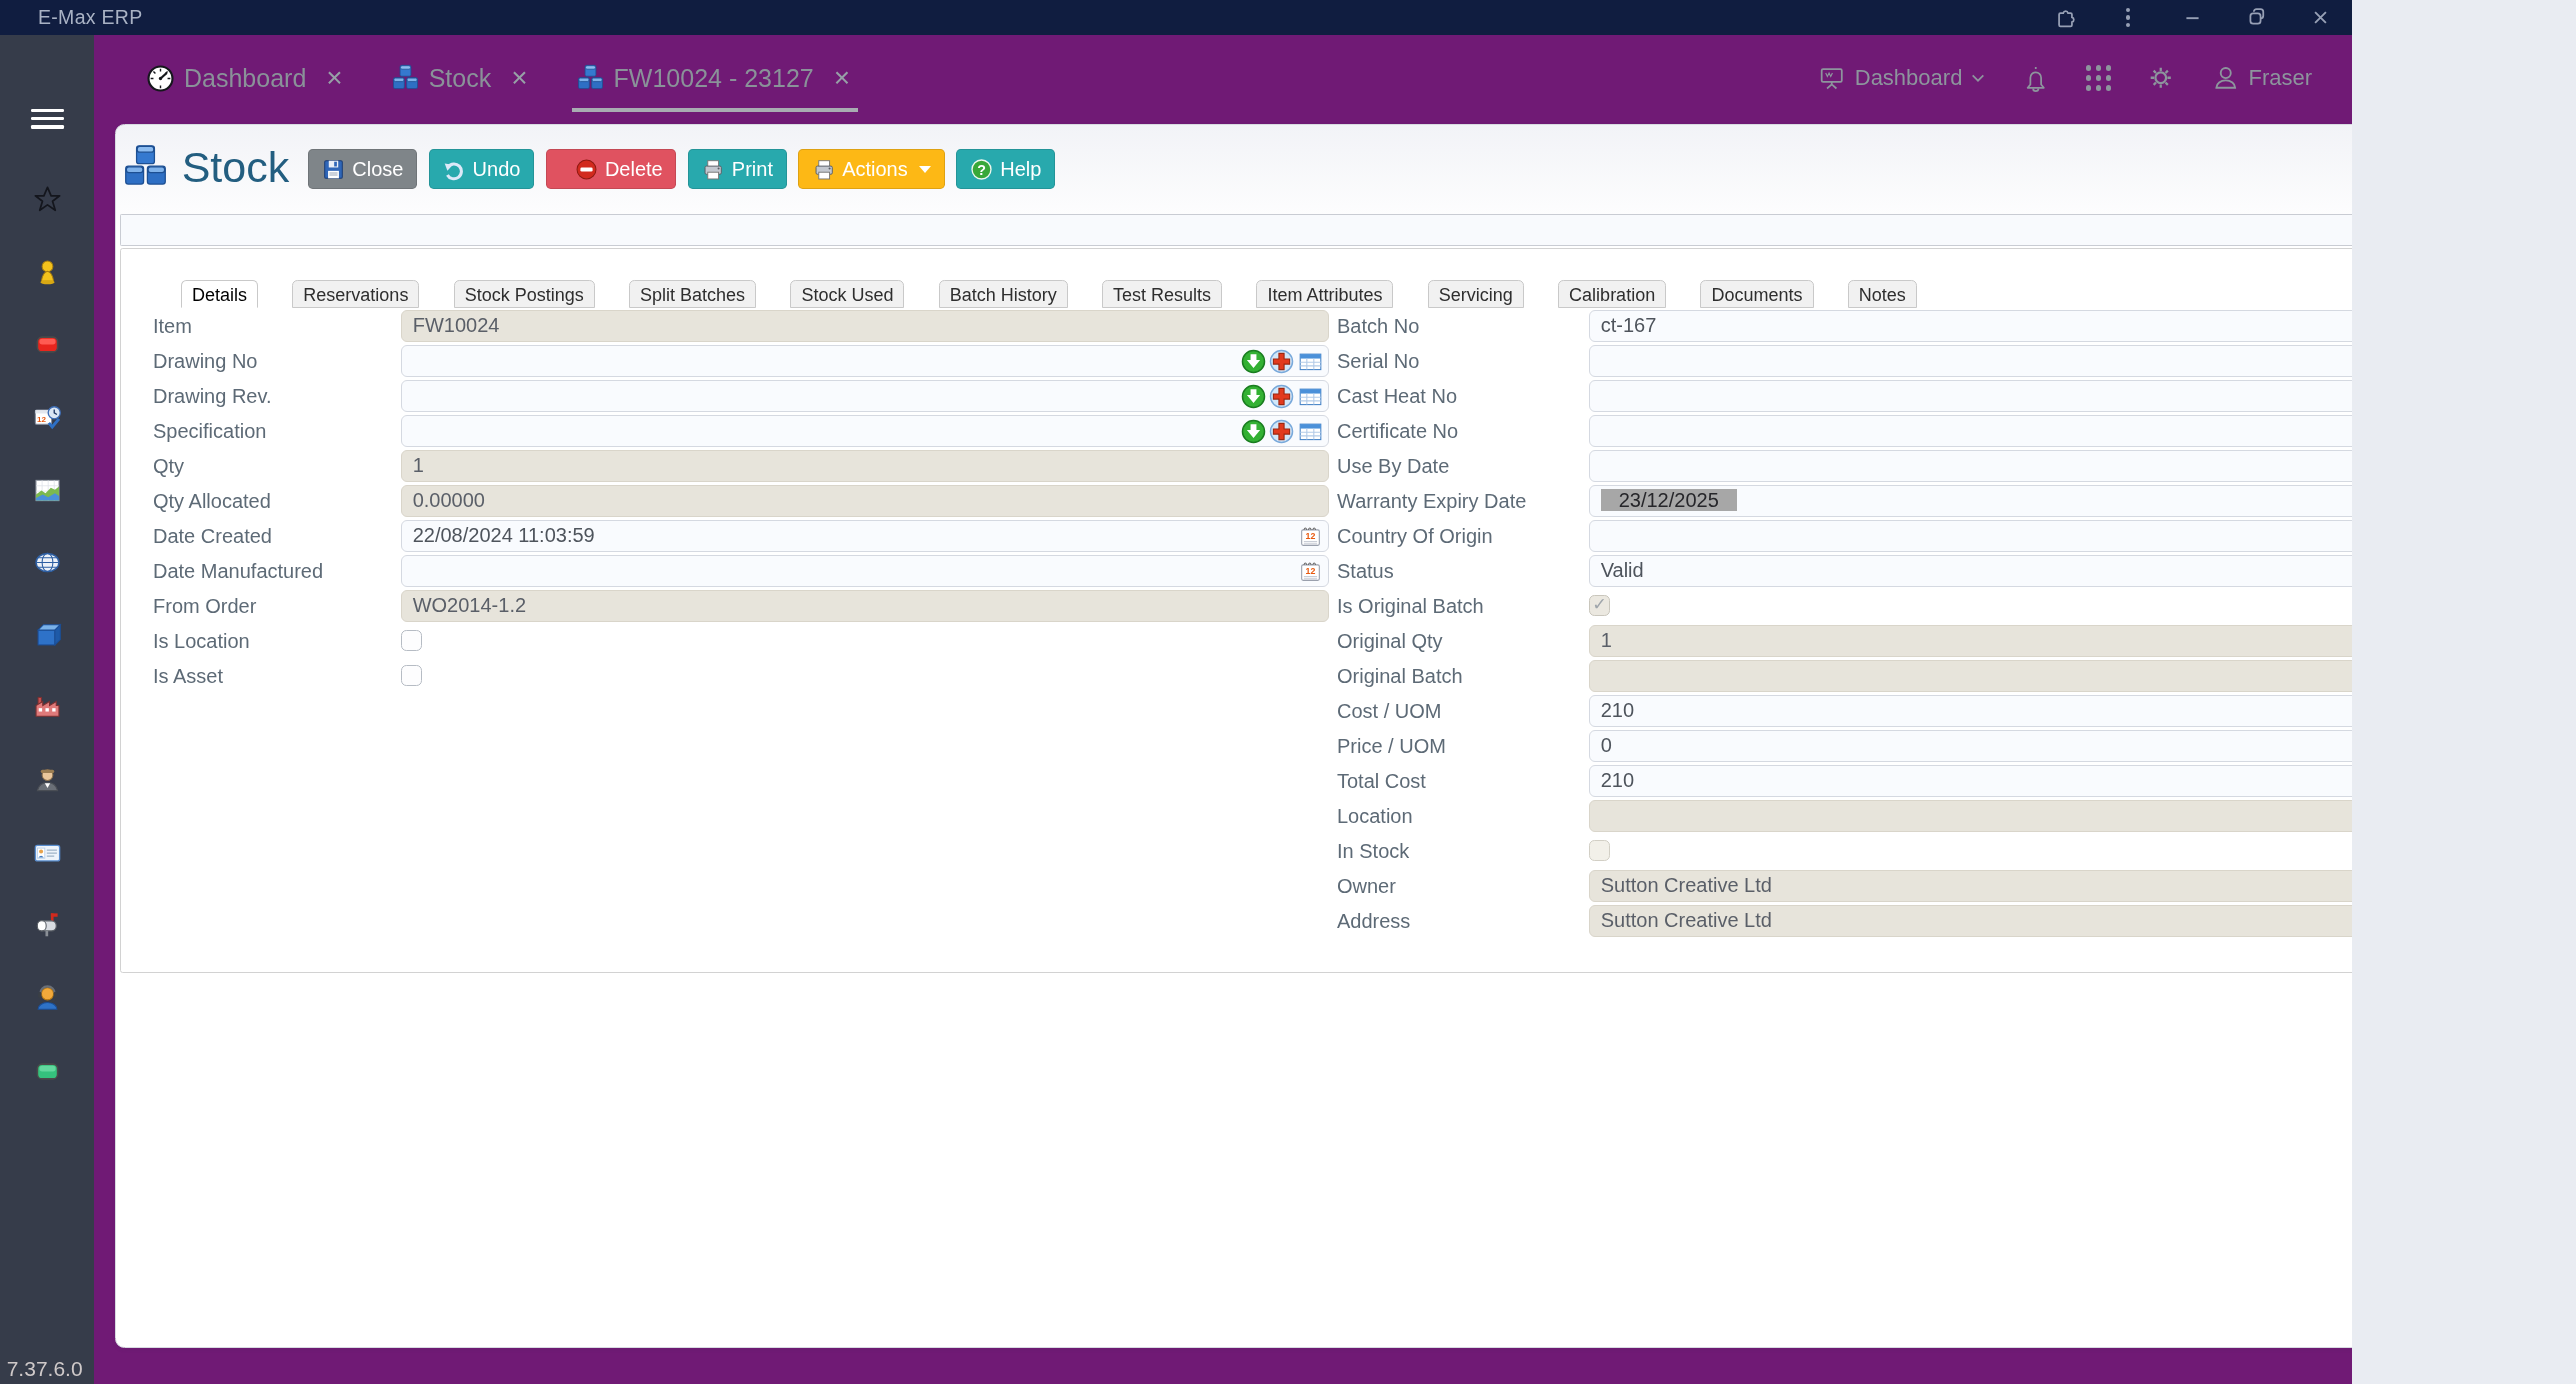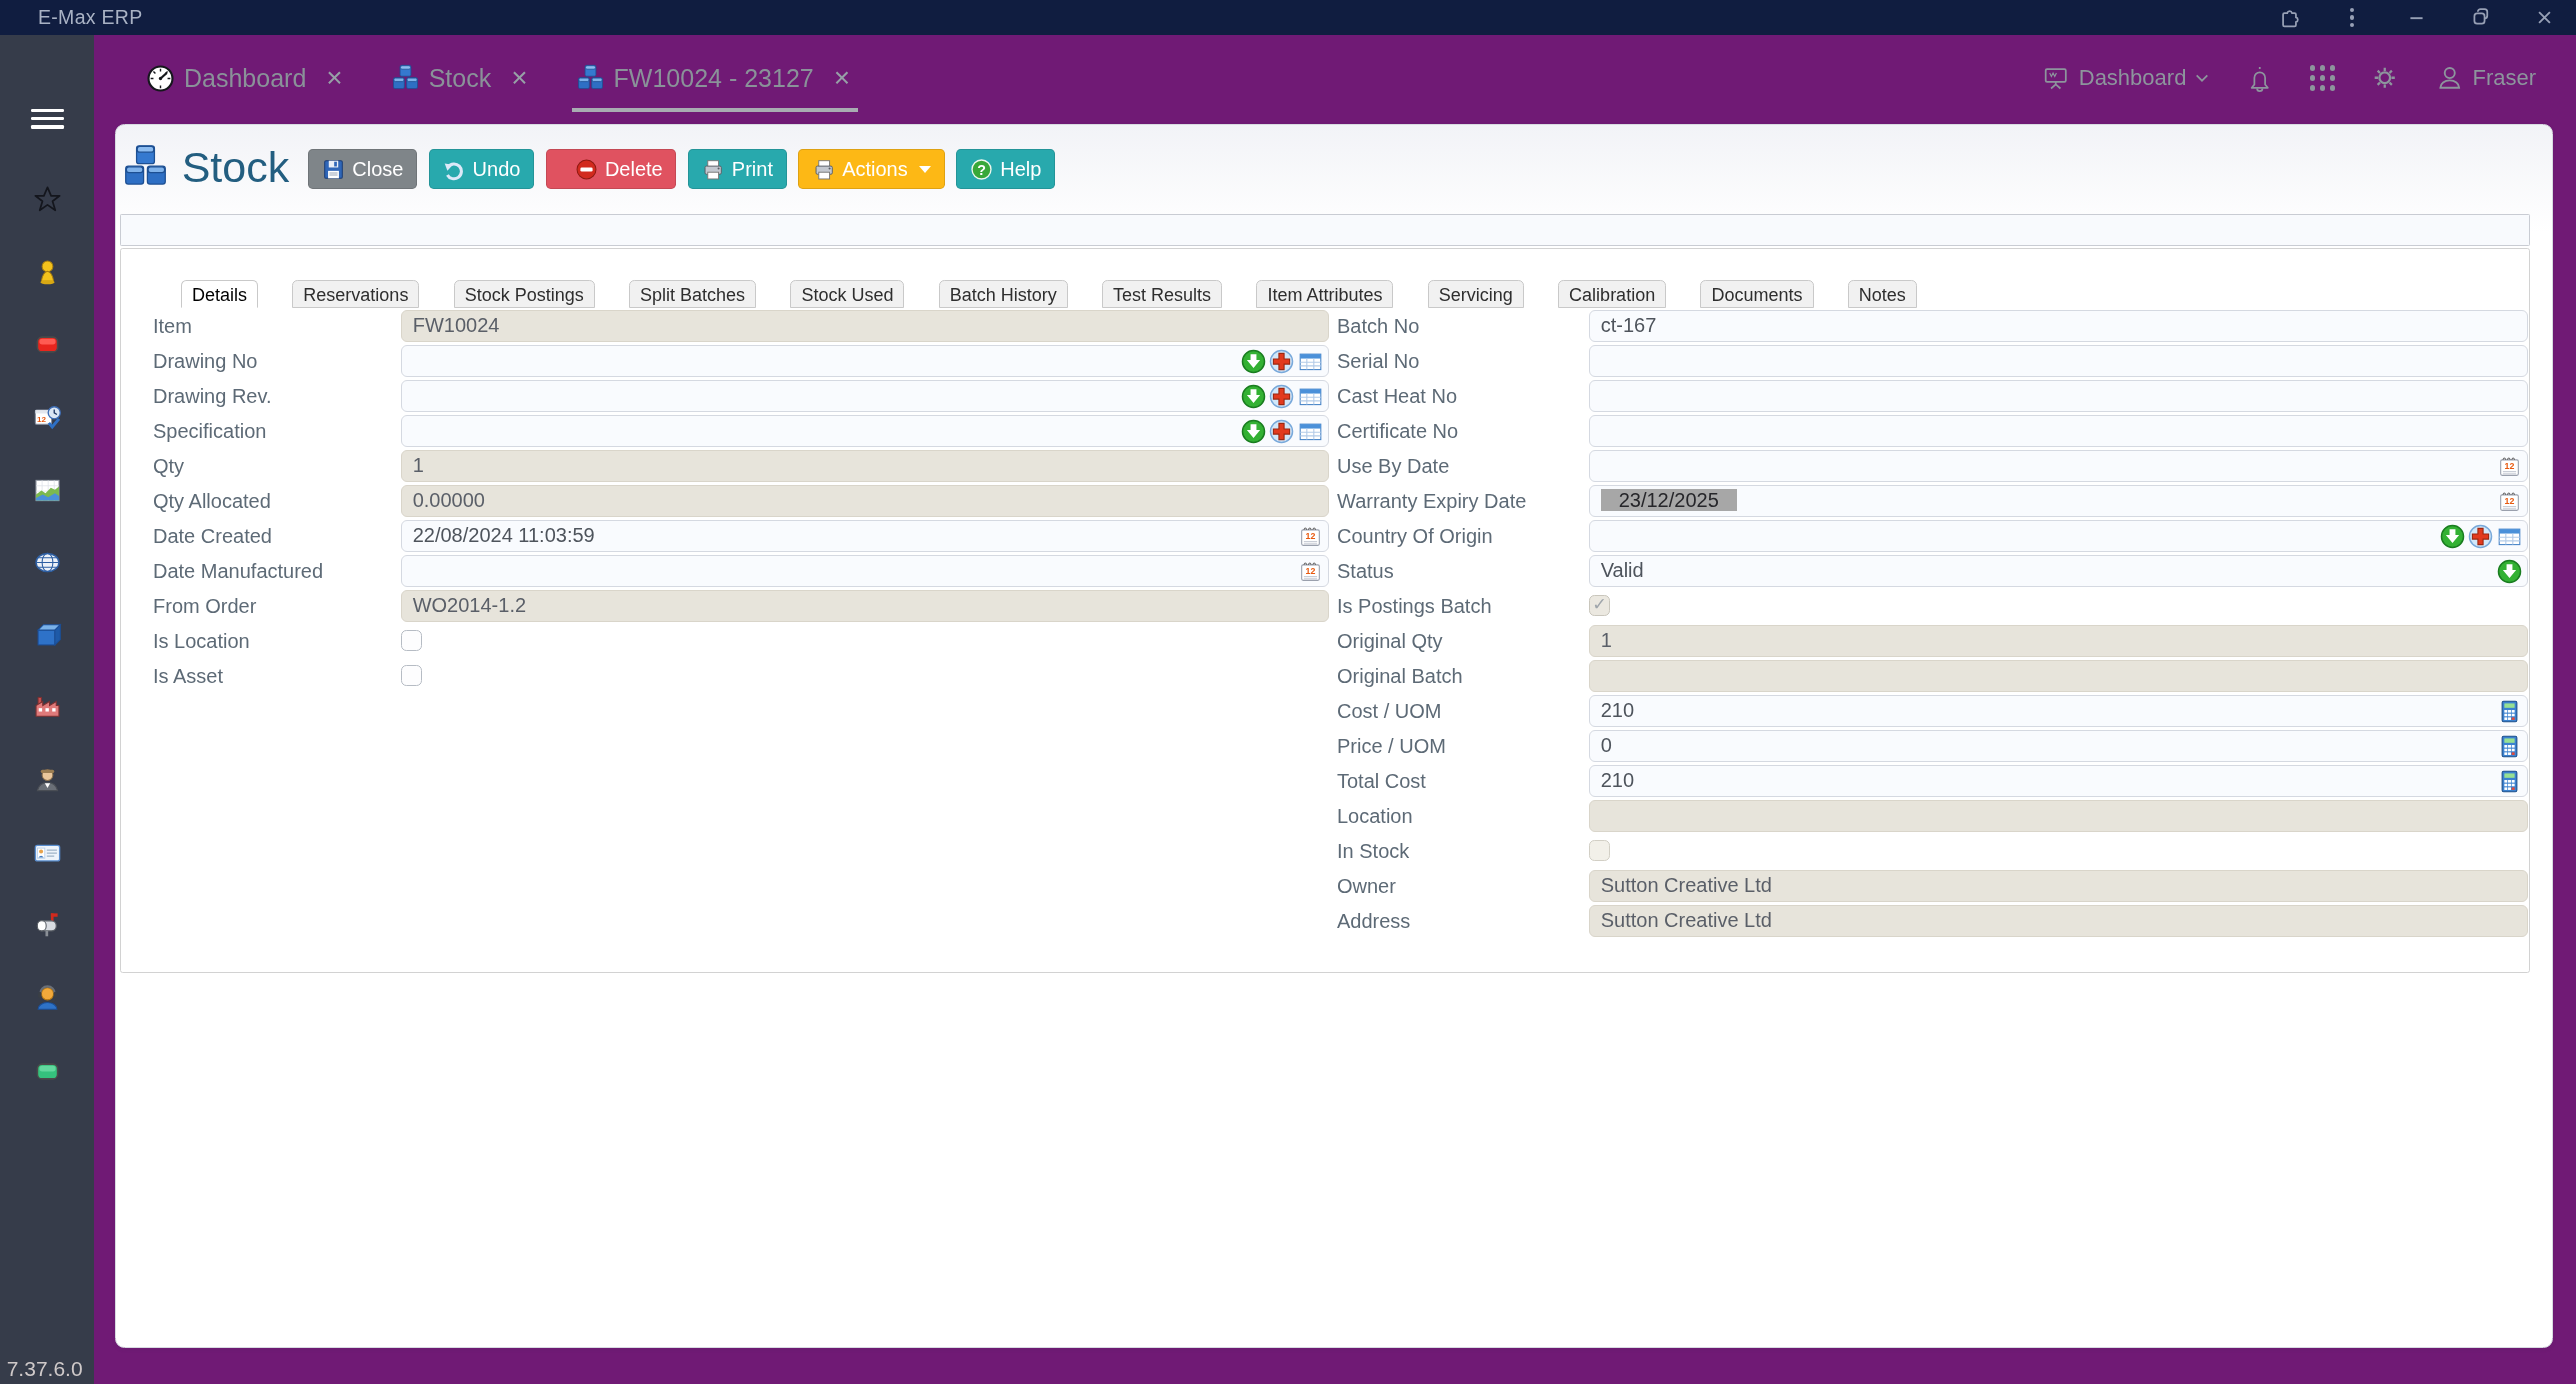--- a/index.html
+++ b/index.html
@@ -1,16 +1,16 @@
 <!DOCTYPE html>
 <html style="font-size:10.7px"><head>
 <meta charset="utf-8">
 <style>
   html,body{margin:0;padding:0;background:#e9ecf2;}
-  .stage{position:relative;width:2576px;height:1385px;overflow:hidden;
+  .stage{position:relative;width:2352px;height:1385px;overflow:hidden;
          font-family:"Liberation Sans",sans-serif;background:#eef1f6;}
   svg{display:block}
   .icn svg{width:100%;height:100%}
 
   
   .titlebar{position:absolute;left:0;top:0;right:0;height:35px;background:#101d40;
             display:flex;align-items:center;color:#a9b2c4;}
   .app-title{margin-left:38px;font-size:19.5px;letter-spacing:0.3px;}
   .win-controls{margin-left:auto;display:flex;align-items:center;}
   .win-btn{width:64px;height:35px;display:flex;align-items:center;justify-content:center;color:#97a0b5;}
@@ -642,21 +642,21 @@
                       </svg>
                     </span>
                   </span></div>
               </div>
             </div>
             <div class="frow">
               <div class="lbl lblL">From Order</div>
               <div class="ctl ctlL">
                 <div class="field readonly"><span>WO2014-1.2</span></div>
               </div>
-              <div class="lbl lblR">Is Postings Batch</div>
+              <div class="lbl lblR">Is Original Batch</div>
               <div class="ctl ctlR">
                 <div class="checkbox checked disabled">✓</div>
               </div>
             </div>
             <div class="frow">
               <div class="lbl lblL">Is Location</div>
               <div class="ctl ctlL">
                 <div class="checkbox"></div>
               </div>
               <div class="lbl lblR">Original Qty</div>

